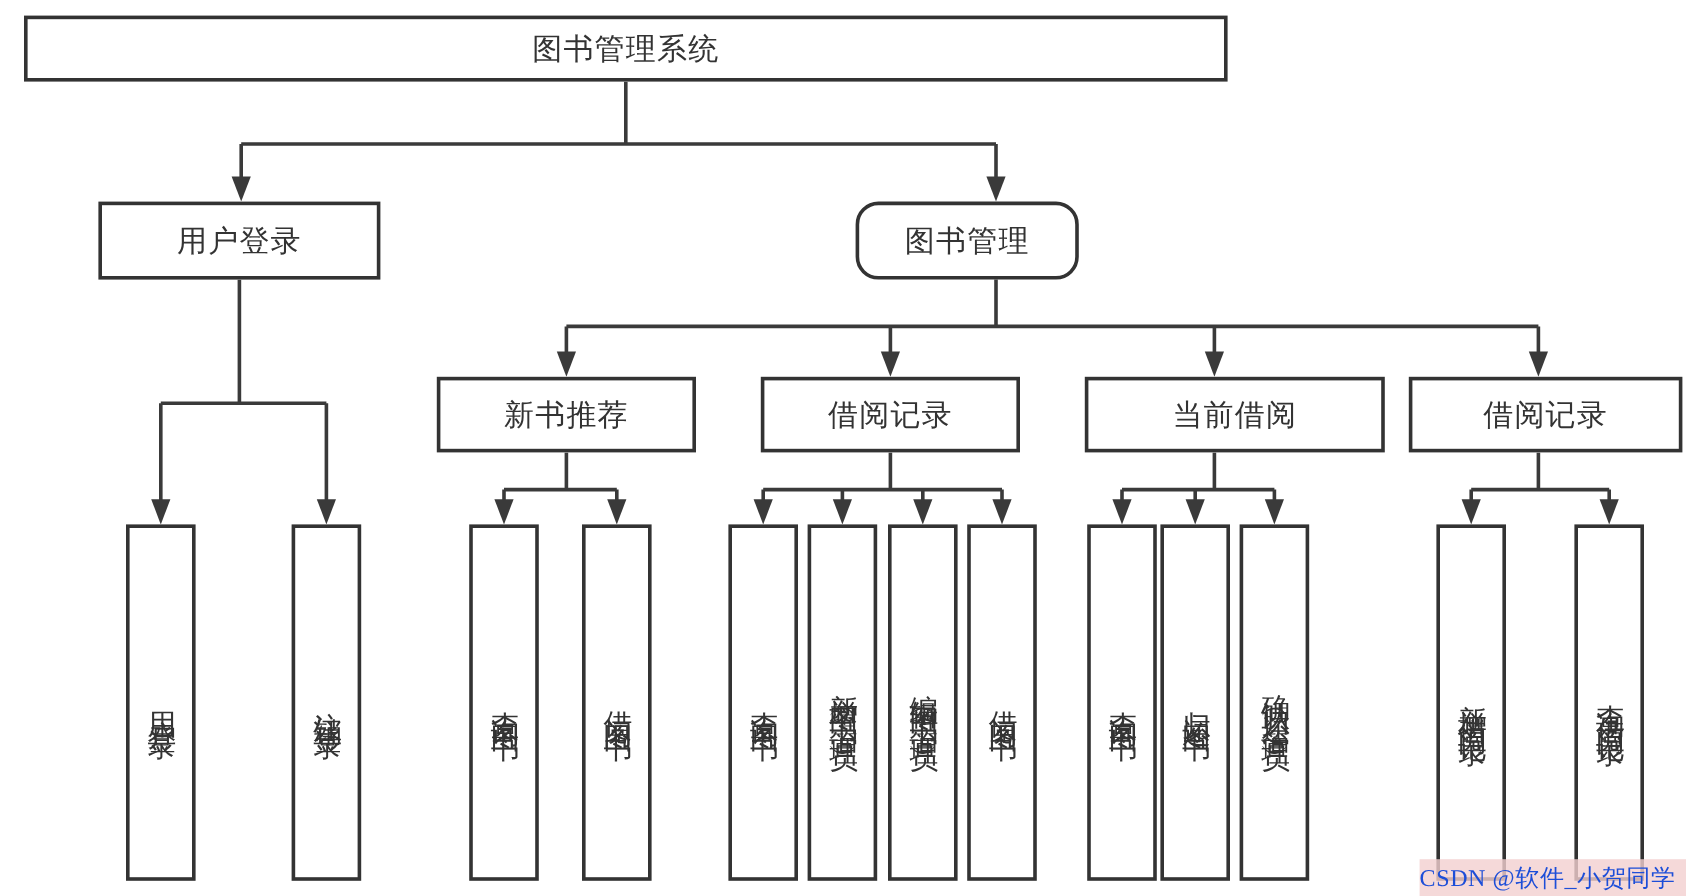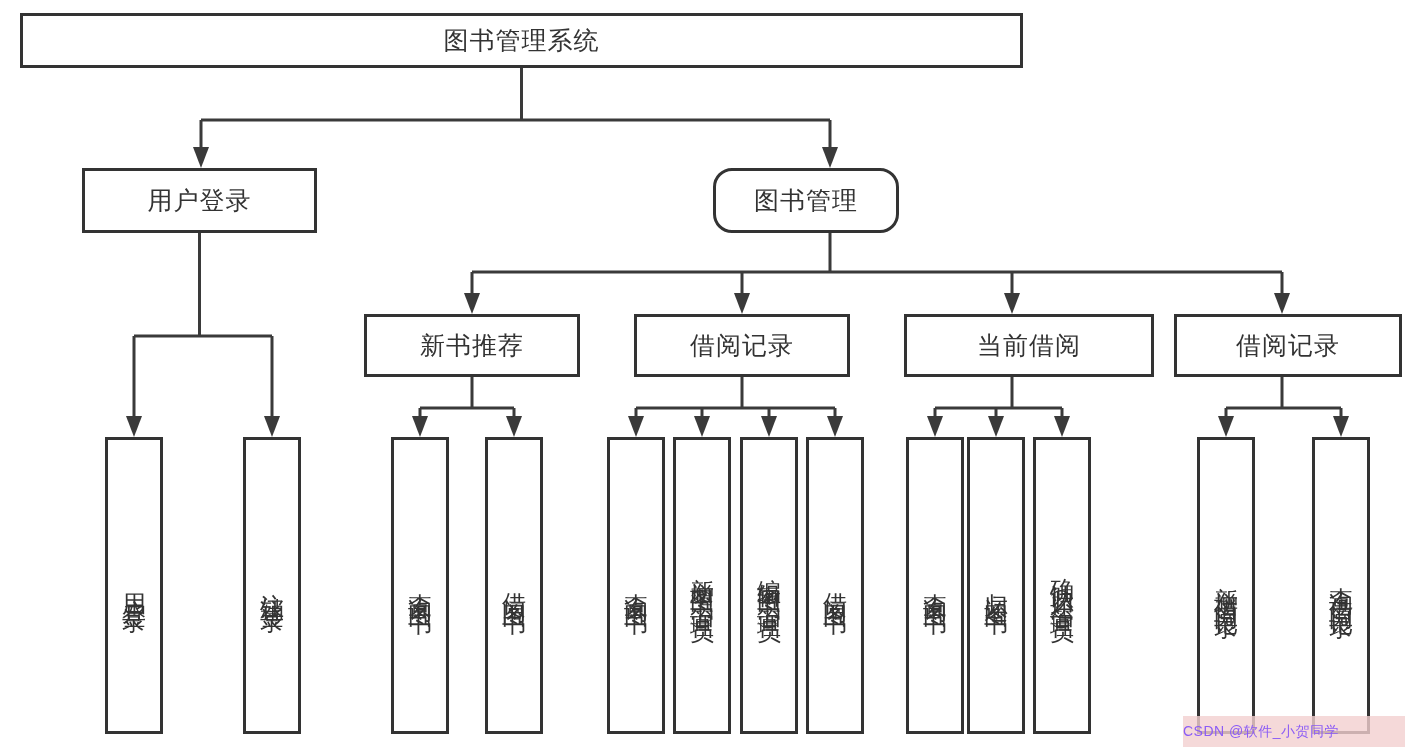--- a/index.html
+++ b/index.html
@@ -42,24 +42,25 @@
     left: 1183px;
     top: 716px;
     width: 222px;
     height: 31px;
     background: rgba(242, 207, 207, 0.8);
     z-index: 5;
     display: flex;
     align-items: center;
   }
   .watermark-text {
-    color: #8b5cf6;
-    font-size: 14px;
+    color: #1d4ed8;
+    font-size: 20px;
     white-space: nowrap;
     letter-spacing: 0.5px;
+    font-family: Liberation Serif, serif;
   }
 </style>
 </head>
 <body>
 
 <div class="stage">
 
   <svg class="connectors" viewBox="0 0 1405 747" xmlns="http://www.w3.org/2000/svg">
     <g stroke="#3a3a3a" stroke-width="3" fill="none">
 

